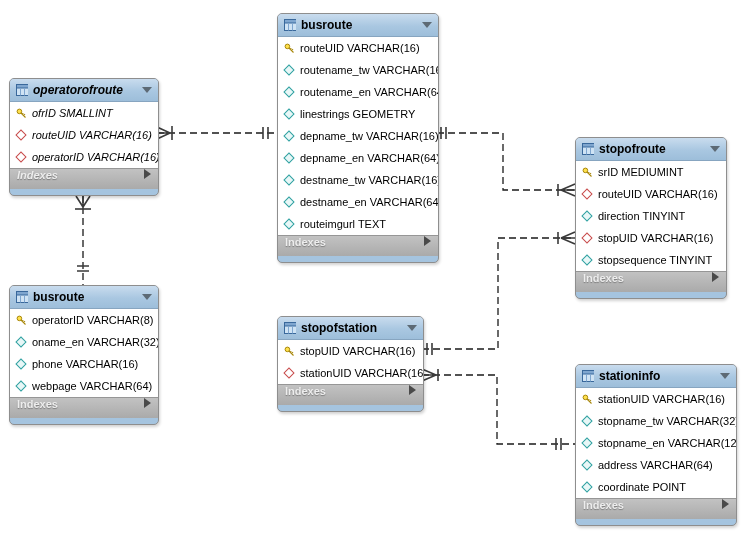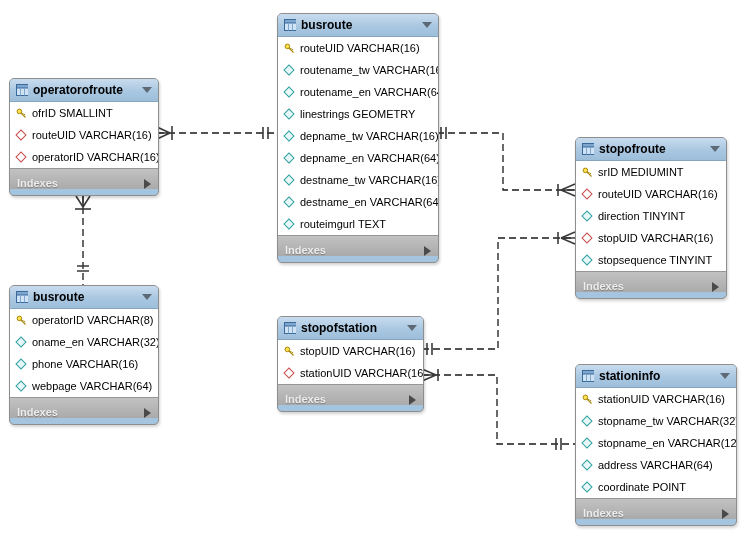--- a/index.html
+++ b/index.html
@@ -25,21 +25,21 @@
     border-top:6px solid #5d6a75; flex:none;
   }
   .tbody { background:#ffffff; }
   .row { height:22px; display:flex; align-items:center; gap:5px; padding:0 4px 0 5px; }
   .row .lbl { font-size:11px; color:#000; white-space:nowrap; }
   .ico { flex:none; width:12px; height:12px; display:flex; align-items:center; justify-content:center; }
   .dia { width:6px; height:6px; background:#ffffff; border:1px solid #2fa1a1; transform:rotate(45deg); }
   .dia.col { background:#e8f7f7; border-color:#2fa1a1; }
   .dia.fk  { background:#ffffff; border-color:#c84b4b; }
   .tfoot {
-    height:20px; display:flex; align-items:flex-end; justify-content:space-between;
+    height:20px; display:flex; align-items:flex-start; justify-content:space-between;
     padding:0 7px; background:linear-gradient(#c2c2c2, #aaaaaa);
     border-top:1px solid #969696;
   }
   .tfoot .flabel { font-size:11px; font-weight:bold; color:#ededed; text-shadow:0 1px 1px #7d7d7d; }
   .tri-right {
     width:0; height:0; border-top:5px solid transparent; border-bottom:5px solid transparent;
     border-left:7px solid #4a4a4a;
   }
 </style>
 </head>
@@ -88,21 +88,21 @@
     <g stroke="#1a1a1a" fill="none" stroke-width="1.3">
       <path d="M422,375 H497 V444 H575" stroke-dasharray="7 4"></path>
       <g stroke="#3a3a3a" stroke-width="1.6">
         <path d="M422,369 L436,375 M422,375 H436 M422,381 L436,375"></path>
         <path d="M438,369 V381"></path>
         <path d="M556,438 V450 M561,438 V450"></path>
       </g>
     </g>
   </svg>
 
-  <div class="table" style="left:9px; top:78px; width:148px;">
+  <div class="table" style="left:9px; top:78px; width:148px;font-style:italic;">
     <div class="thead">
       <svg class="ico" width="13" height="12">
           <rect x="0.5" y="0.5" width="12" height="11" fill="#cfe3f4" stroke="#39689b"></rect>
           <rect x="0.5" y="0.5" width="12" height="3.5" fill="#7fa6cf" stroke="#39689b"></rect>
           <line x1="4.5" y1="4" x2="4.5" y2="11.5" stroke="#7fa6cf"></line>
           <line x1="8.5" y1="4" x2="8.5" y2="11.5" stroke="#7fa6cf"></line>
         </svg>
       <span class="tname">operatorofroute</span>
       <span class="tri-down"></span>
     </div>

